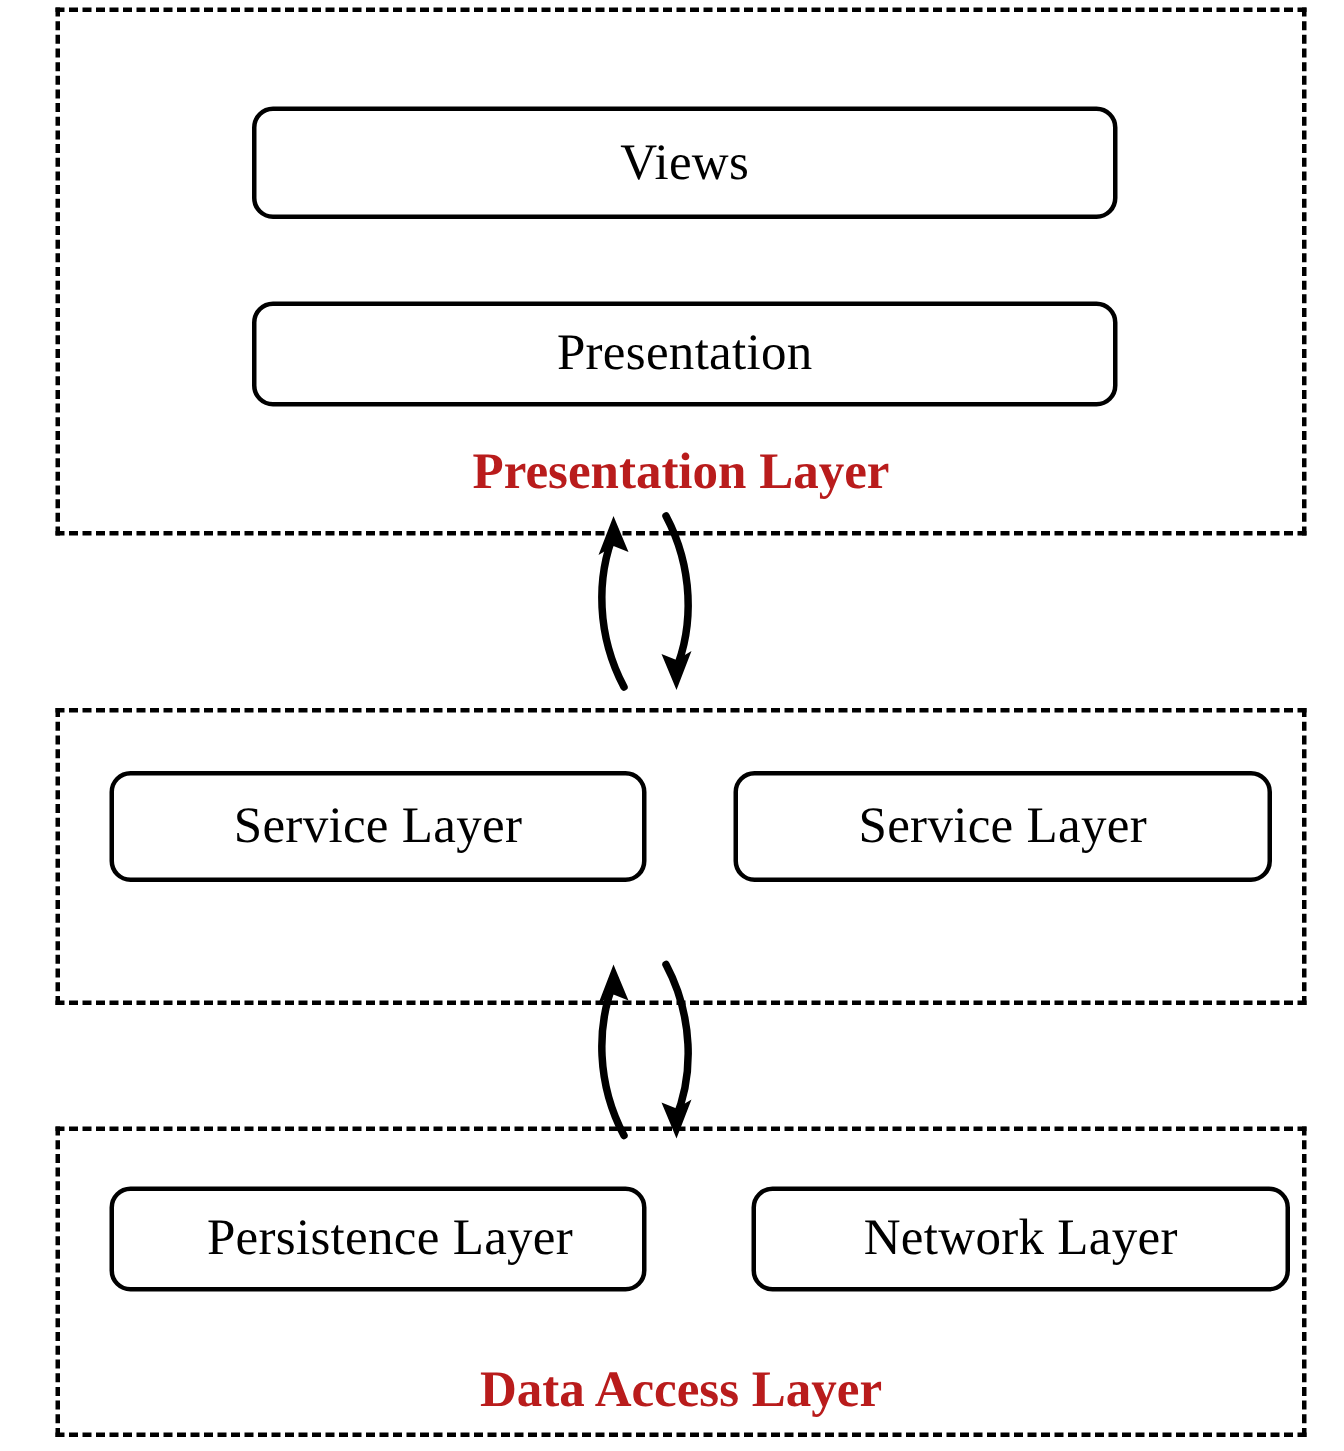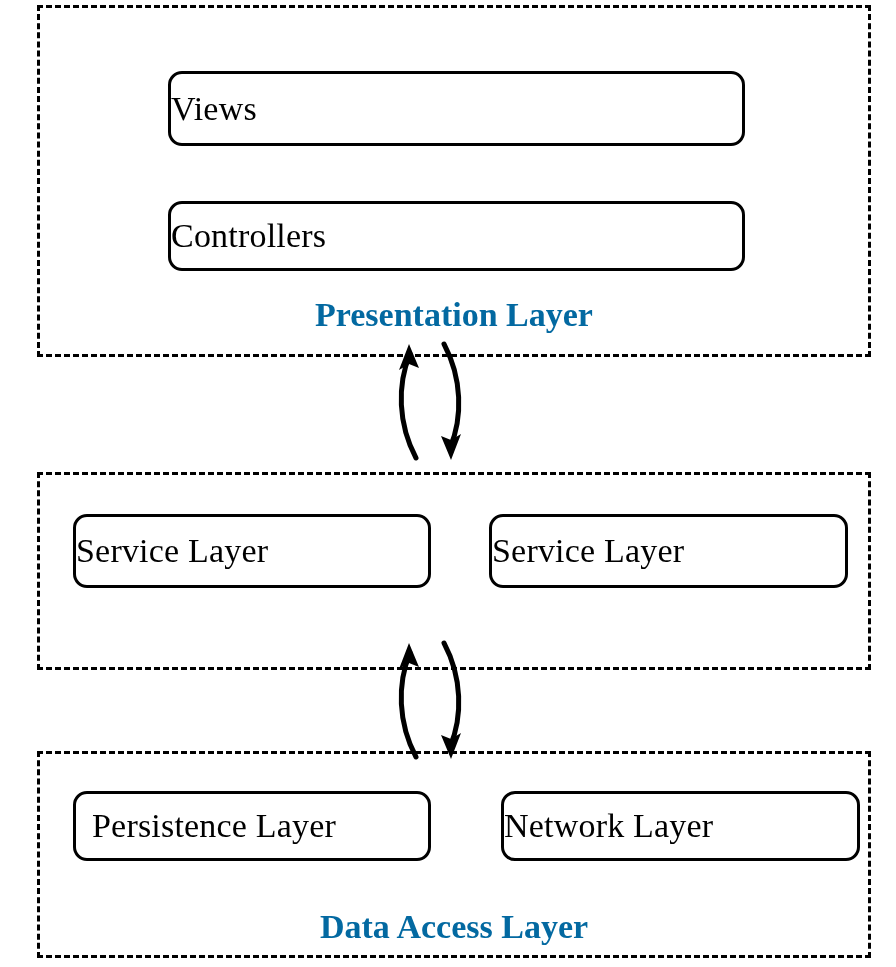--- a/index.html
+++ b/index.html
@@ -29,20 +29,21 @@
 
   
   .box {
     position: absolute;
     box-sizing: border-box;
     border: 3px solid #000000;
     border-radius: 14px;
     background: #ffffff;
     display: flex;
     align-items: center;
+    justify-content: center;
   }
   .box-label {
     font-size: 34px;
     line-height: 1;
     color: #000000;
     white-space: nowrap;
     letter-spacing: 0.2px;
   }
 
   #box-views       { left: 165px; top: 68px;  width: 577px; height: 75px; }
@@ -54,21 +55,21 @@
 
   
   .layer-caption {
     position: absolute;
     width: 100%;
     left: 0;
     text-align: center;
     font-weight: bold;
     font-size: 34px;
     line-height: 1;
-    color: #0369a1;
+    color: #b91c1c;
     white-space: nowrap;
   }
 
   
   #arrows {
     position: absolute;
     left: 0;
     top: 0;
     width: 896px;
     height: 967px;
@@ -78,21 +79,21 @@
 </head>
 <body>
 
 <div id="canvas">
 
   <div class="layer" id="layer-presentation">
     <div class="box" id="box-views" style="left:128px; top:63px;">
       <span class="box-label">Views</span>
     </div>
     <div class="box" id="box-controllers" style="left:128px; top:193px;">
-      <span class="box-label">Controllers</span>
+      <span class="box-label">Presentation</span>
     </div>
     <div class="layer-caption" style="top:290px;">Presentation Layer</div>
   </div>
 
   <div class="layer" id="layer-business">
     <div class="box" id="box-service-1" style="left:33px; top:39px;">
       <span class="box-label">Service Layer</span>
     </div>
     <div class="box" id="box-service-2" style="left:449px; top:39px;">
       <span class="box-label">Service Layer</span>

